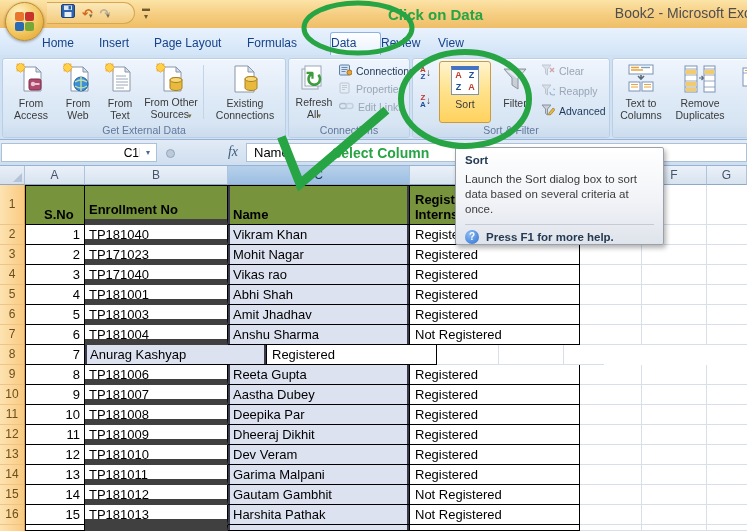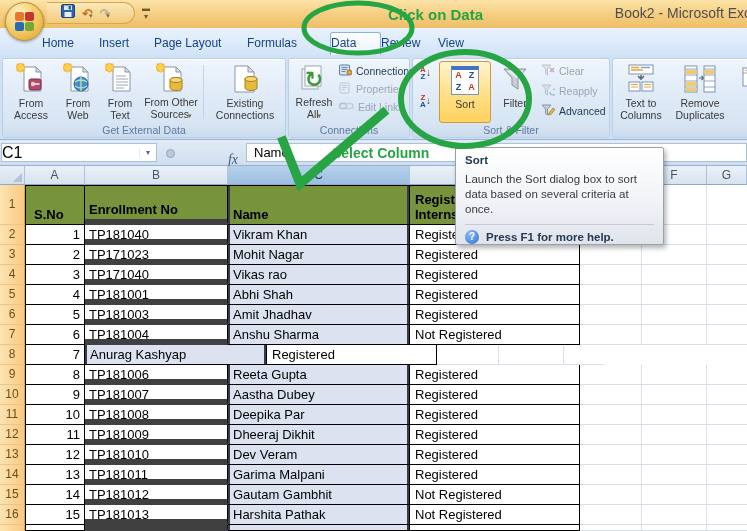--- a/index.html
+++ b/index.html
@@ -60,25 +60,25 @@
   .dna{font-size:10px;color:#333;font-weight:bold}
   .sort-grid{width:26px;height:24px;background:#fff;border:1px solid #7A93B5;border-top:4px solid #4472C4;
              display:grid;grid-template-columns:1fr 1fr;font-size:9px;font-weight:bold;text-align:center;line-height:10px}
   .refresh-glyph{color:#3E9B3E;font-size:22px;font-weight:bold;line-height:22px}
 
   
   .fbar{position:absolute;left:0;top:140px;width:747px;height:26px;
         background:linear-gradient(#E2EBF6,#CFDEEF);border-bottom:1px solid #96B2D4;box-sizing:border-box}
   .namebox{position:absolute;left:1px;top:3px;width:156px;height:19px;background:#fff;
            border:1px solid #ABC1DA;box-sizing:border-box;display:flex;align-items:center}
-  .namebox-text{flex:1;text-align:left;font-size:16px;color:#000}
+  .namebox-text{flex:1;text-align:right;font-size:12px;color:#000}
   .namebox-arrow{width:16px;color:#4A6A96;font-size:8px;text-align:center;border-left:1px solid #E4EBF3}
   .fb-handle{position:absolute;left:166px;top:9px;width:7px;height:7px;border-radius:50%;
              background:#BCC9D9;border:1px solid #93A5BC}
-  .fx-btn{position:absolute;left:222px;top:11px;width:22px;height:19px;font-style:italic;
+  .fx-btn{position:absolute;left:222px;top:3px;width:22px;height:19px;font-style:italic;
           font-family:"Liberation Serif","DejaVu Serif",serif;font-size:14px;color:#3E5C7E;
           text-align:center;line-height:18px}
   .fb-input{position:absolute;left:246px;top:3px;width:501px;height:19px;background:#fff;
             border:1px solid #ABC1DA;box-sizing:border-box;font-size:13px;line-height:17px;padding-left:7px;color:#000}
   .anno-select{position:absolute;left:332px;top:145px;font-size:14px;font-weight:bold;z-index:22}
 
   
   .grid{position:absolute;left:0;top:166px;width:747px;height:365px;overflow:hidden;background:#fff}
   .colhead-row{display:flex;height:19px}
   .ch{box-sizing:border-box;background:linear-gradient(#EBF1F9,#D7E3F0);border-right:1px solid #AEC4DC;
@@ -421,21 +421,21 @@
       <div class="ch w-c sel">C</div>
       <div class="ch w-d">D</div>
       <div class="ch w-e">E</div>
       <div class="ch w-f">F</div>
       <div class="ch w-g">G</div>
     </div>
 
     <div class="header-row">
       <div class="rh">1</div>
       <div class="cell c-a hcell">
-          <span style="text-align:left;padding-left:8px">S.No</span>
+          <span style="text-align:left;padding-left:18px">S.No</span>
         </div>
       <div class="cell c-b hcell">
           <span>Enrollment No</span>
         </div>
       <div class="cell c-c hcell">
           <span>Name</span>
         </div>
       <div class="cell c-d hcell">
           <span>Registered for</span>
           <span>Internship</span>

